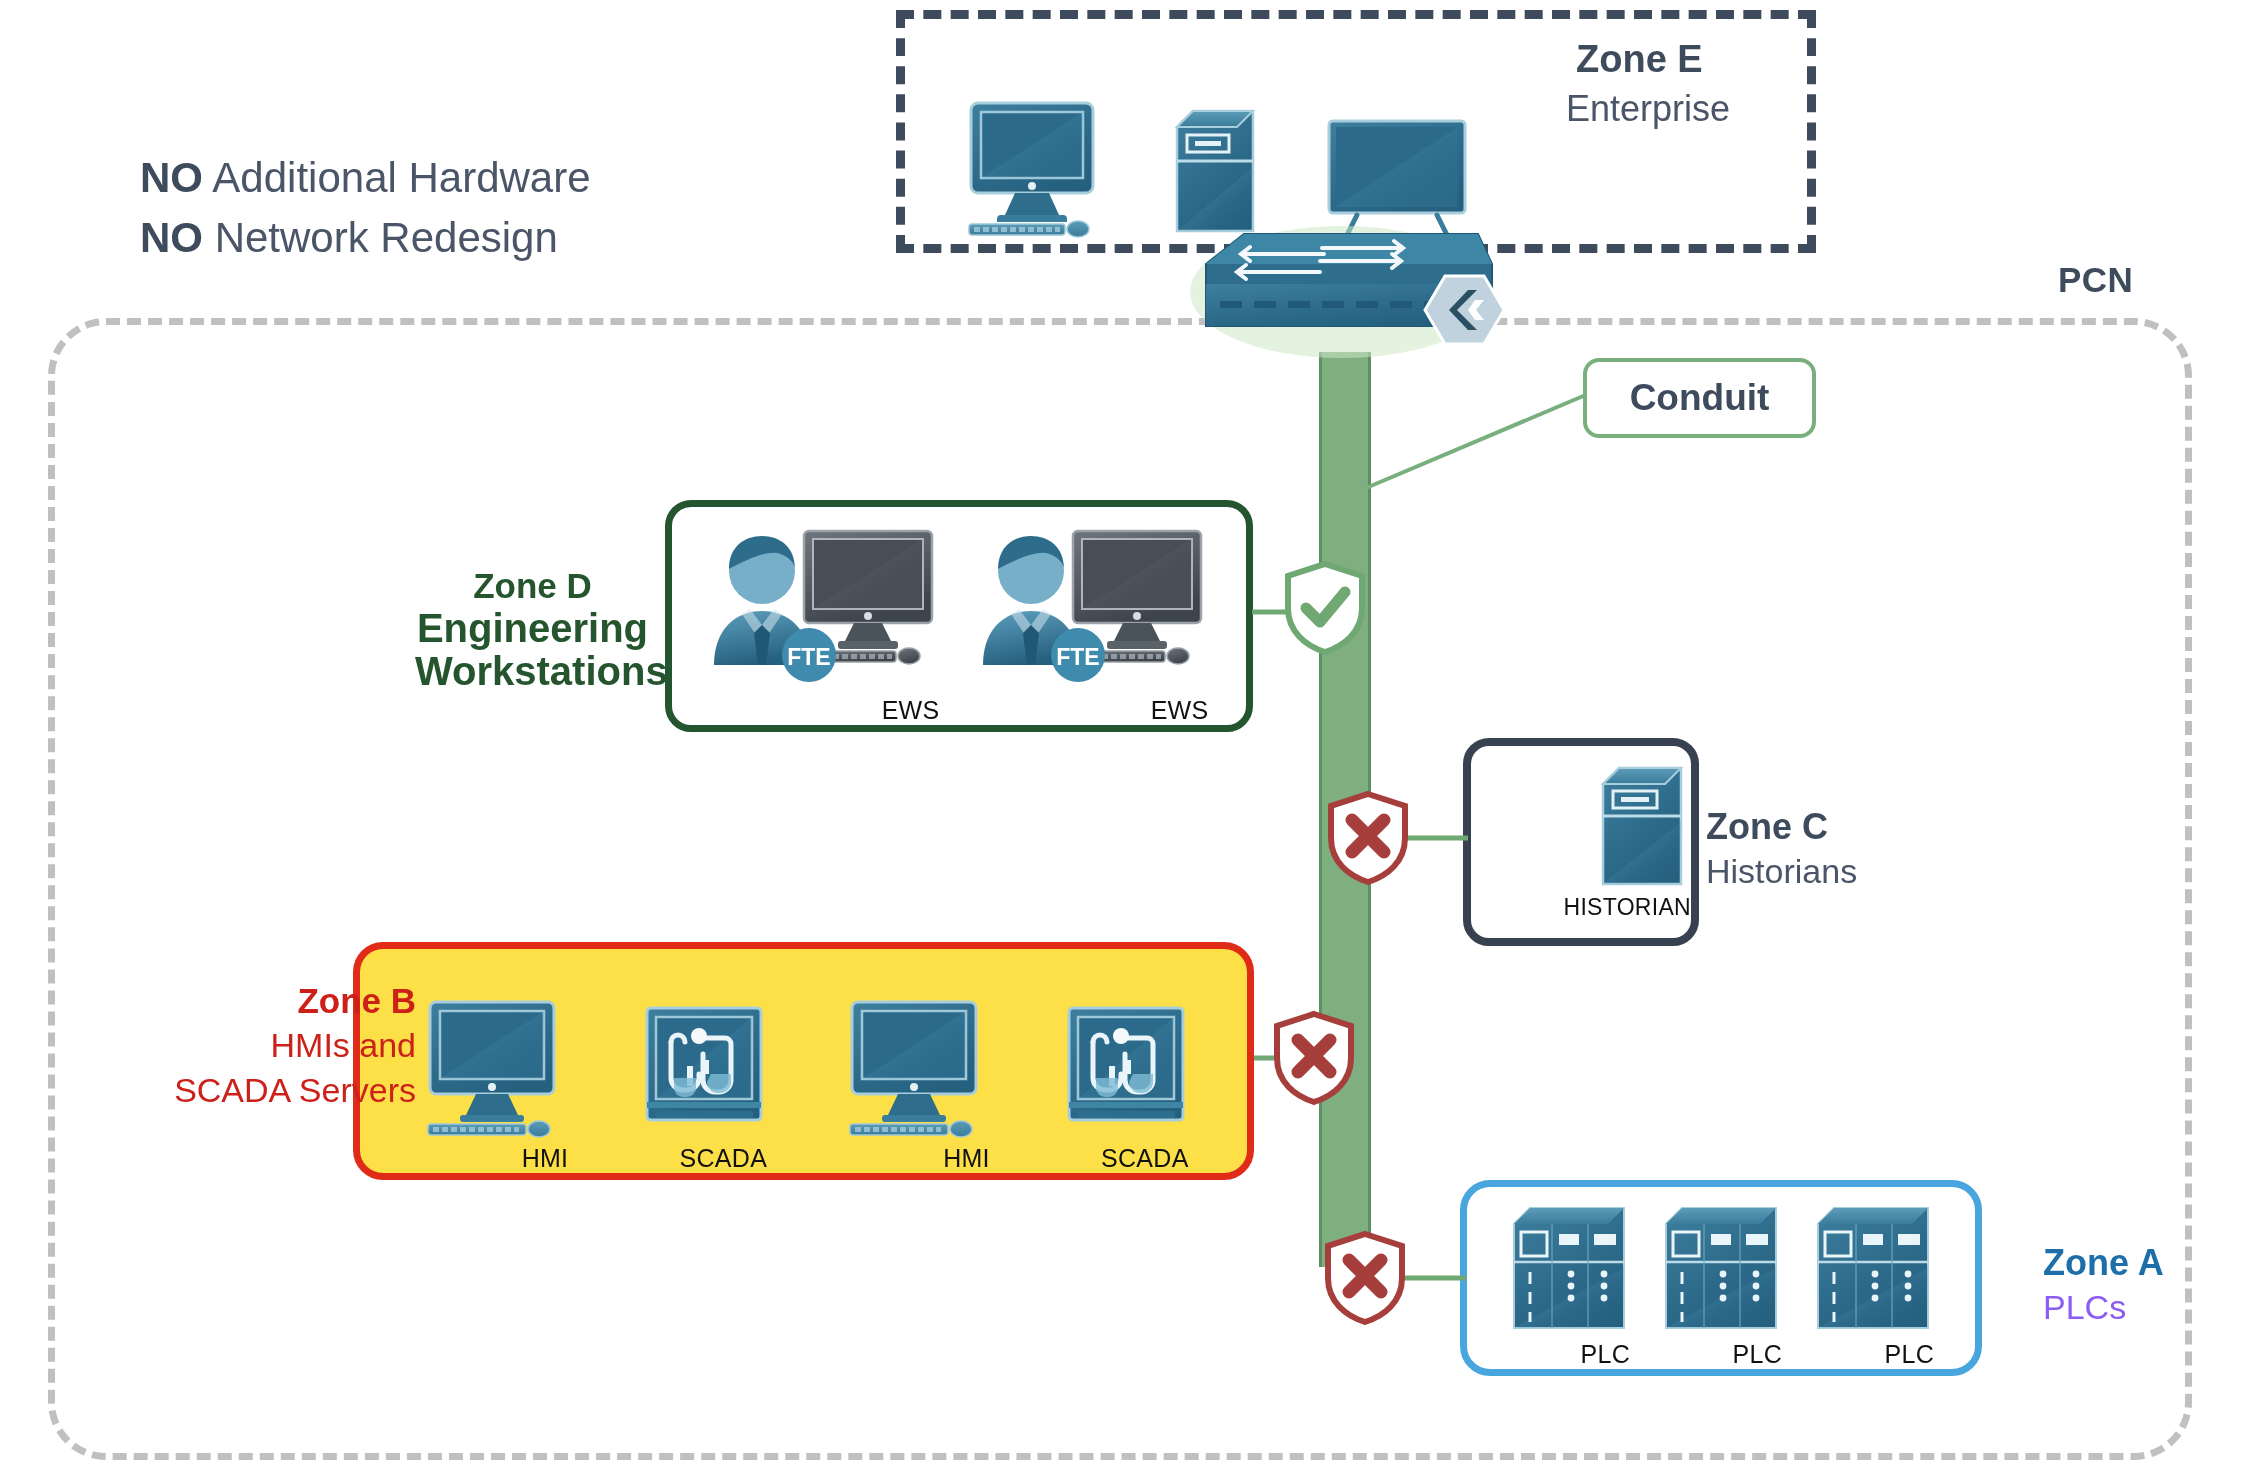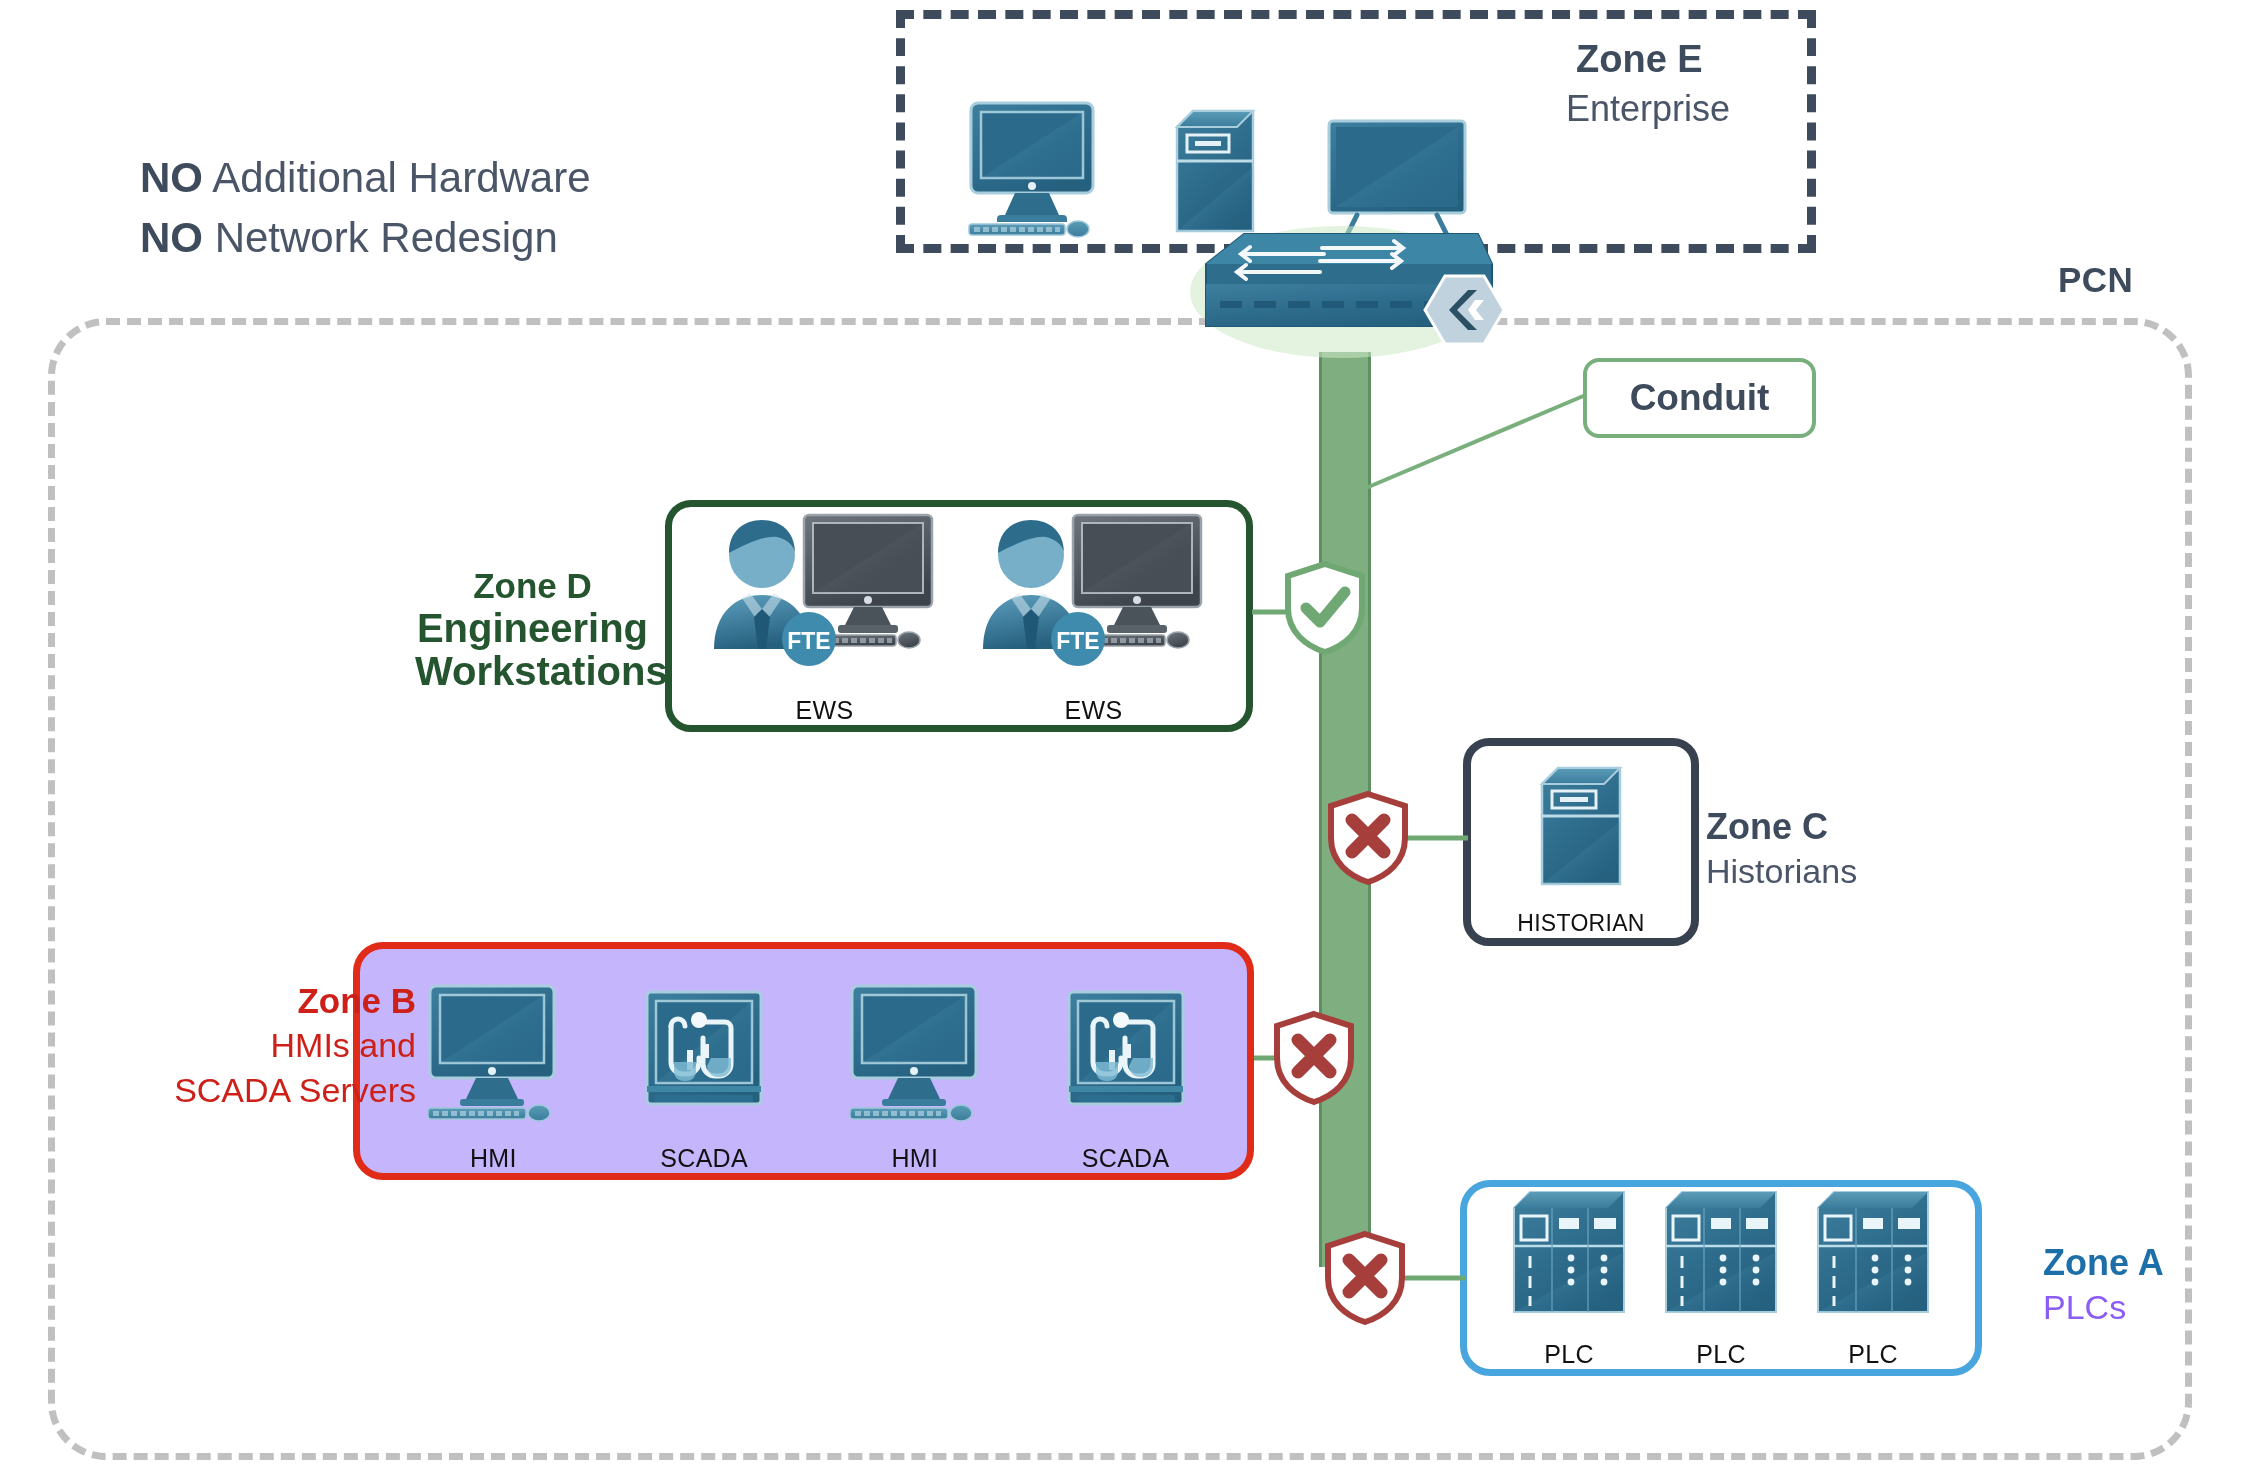--- a/index.html
+++ b/index.html
@@ -39,35 +39,35 @@
 
   
   #zoneC-box{left:1463px;top:738px;width:236px;height:208px;border:8px solid #37414F;
              border-radius:26px;background:#fff;box-sizing:border-box;}
   #zoneC-text{left:1706px;top:805px;color:#3E4B5C;line-height:44px;}
   #zoneC-text .t{font-size:36px;font-weight:700;}
   #zoneC-text .s{font-size:34px;font-weight:400;color:#4A5568;}
 
   
   #zoneB-box{left:353px;top:942px;width:901px;height:238px;border:7px solid #E02B18;
-             border-radius:30px;background:#c4b5fd;box-sizing:border-box;}
+             border-radius:30px;background:#fde047;box-sizing:border-box;}
   #zoneB-text{left:60px;top:978px;width:356px;text-align:right;color:#CC2018;line-height:45px;z-index:3;}
   #zoneB-text .t{font-size:35px;font-weight:700;}
   #zoneB-text .s{font-size:34px;font-weight:400;}
 
   
   #zoneA-box{left:1460px;top:1180px;width:522px;height:196px;border:7px solid #49A5DE;
              border-radius:30px;background:#fff;box-sizing:border-box;}
   #zoneA-text{left:2043px;top:1240px;color:#1C6FA8;line-height:45px;}
   #zoneA-text .t{font-size:36px;font-weight:700;}
   #zoneA-text .s{font-size:34px;font-weight:400;color:#8b5cf6;}
 
   
   .devrow{display:flex;align-items:flex-end;height:100%;justify-content:space-around;}
-  .dev{display:flex;flex-direction:column;align-items:center;gap:16px;}
+  .dev{display:flex;flex-direction:column;align-items:flex-end;}
   .devlabel{font-size:25px;color:#111;margin-top:6px;letter-spacing:.3px;}
 
   
   .shield{position:absolute;width:86px;height:96px;}
 
   
   #switch{left:1192px;top:228px;width:330px;height:128px;}
 
   svg{display:block;overflow:visible;}
 </style>

